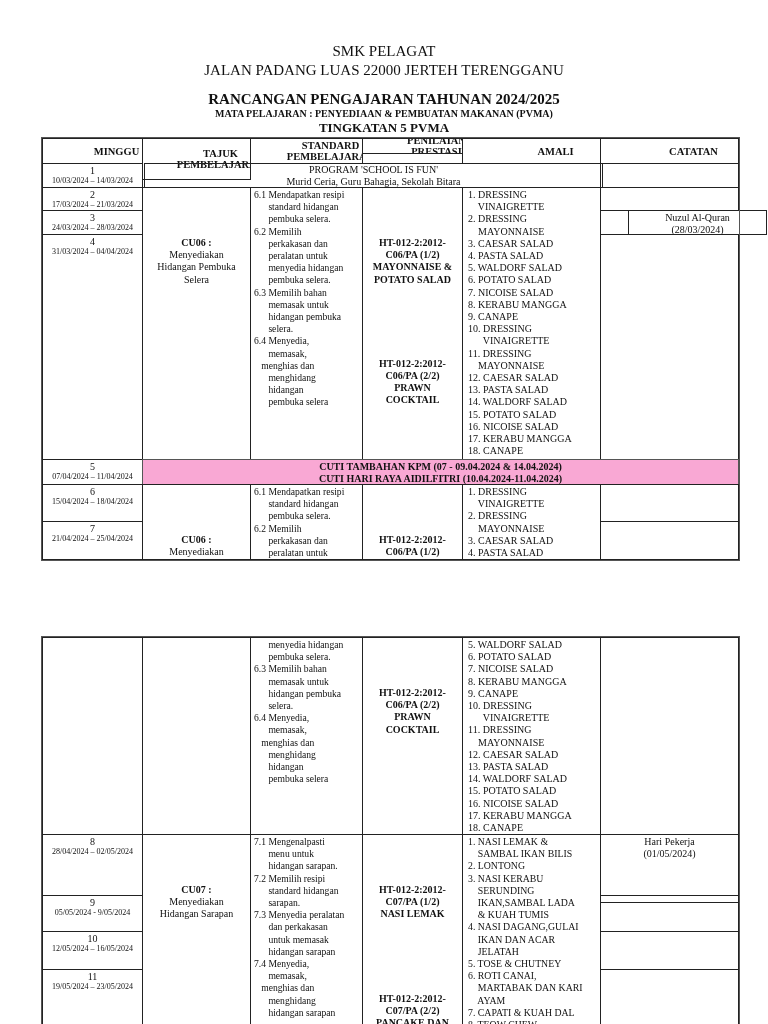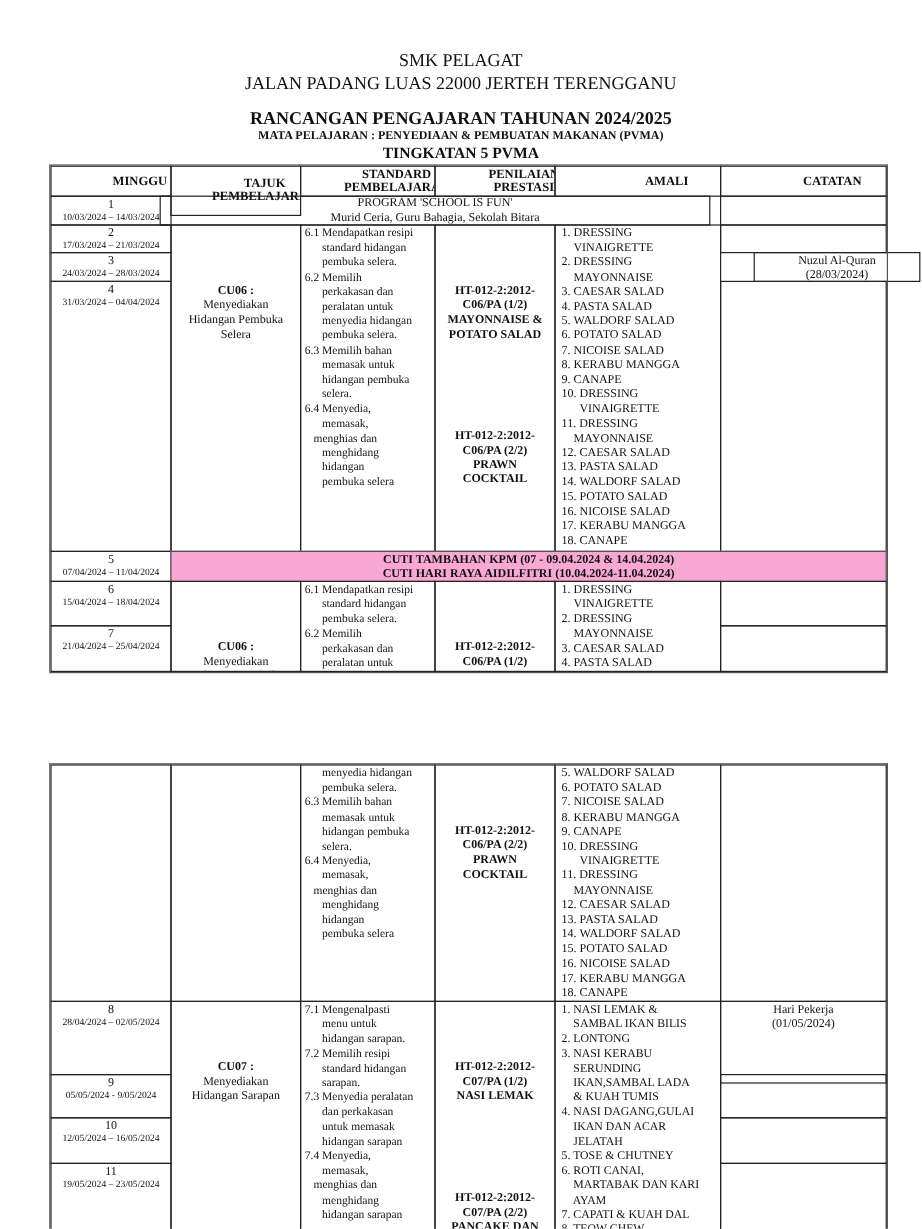--- a/index.html
+++ b/index.html
@@ -30,30 +30,30 @@
 <div class="hdr h4">MATA PELAJARAN : PENYEDIAAN &amp; PEMBUATAN MAKANAN (PVMA)</div>
 <div class="hdr h5">TINGKATAN 5 PVMA</div>
 
 <div>
 
   <div class="cell th pre" style="left:42px;top:138px;width:101px;height:26px;">MINGGU</div>
   <div class="cell th pre" style="left:142px;top:138px;width:109px;height:42px;">TAJUK
 PEMBELAJARAN</div>
   <div class="cell th pre" style="left:250px;top:138px;width:113px;height:26px;">STANDARD
 PEMBELAJARAN</div>
-  <div class="cell th pre" style="left:362px;top:138px;width:101px;height:26px;">PENILAIAN
+  <div class="cell th pre" style="left:362px;top:138px;width:101px;height:16px;">PENILAIAN
 PRESTASI</div>
   <div class="cell th" style="left:462px;top:138px;width:139px;height:26px;">AMALI</div>
   <div class="cell th" style="left:600px;top:138px;width:139px;height:26px;">CATATAN</div>
 
   <div class="cell c" style="left:42px;top:163px;width:101px;height:25px;padding-top:1px;">
     <div class="wk">1</div>
     <div class="date">10/03/2024 – 14/03/2024</div>
   </div>
-  <div class="cell c" style="left:133px;top:163px;width:459px;height:25px;padding-top:0px;">
+  <div class="cell c" style="left:144px;top:163px;width:459px;height:25px;padding-top:0px;">
     <div>PROGRAM 'SCHOOL IS FUN'</div>
     <div>Murid Ceria, Guru Bahagia, Sekolah Bitara</div>
   </div>
   <div class="cell" style="left:600px;top:163px;width:139px;height:25px;"></div>
 
   <div class="cell c" style="left:42px;top:187px;width:101px;height:24px;padding-top:1px;">
     <div class="wk">2</div>
     <div class="date">17/03/2024 – 21/03/2024</div>
   </div>
   <div class="cell c" style="left:42px;top:210px;width:101px;height:25px;padding-top:1px;">

